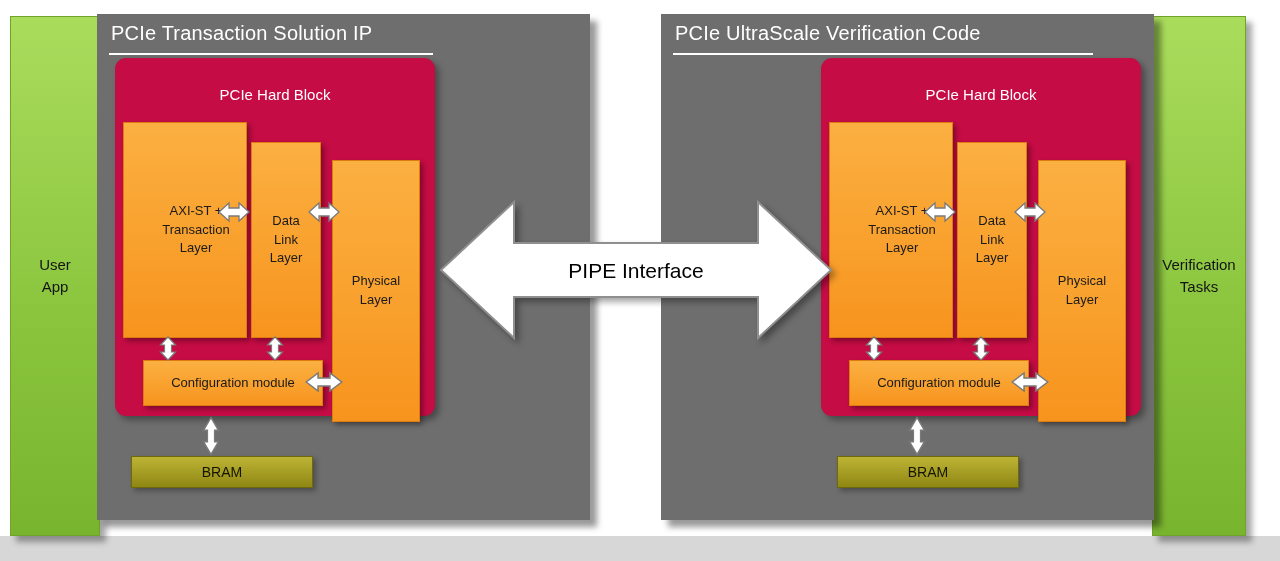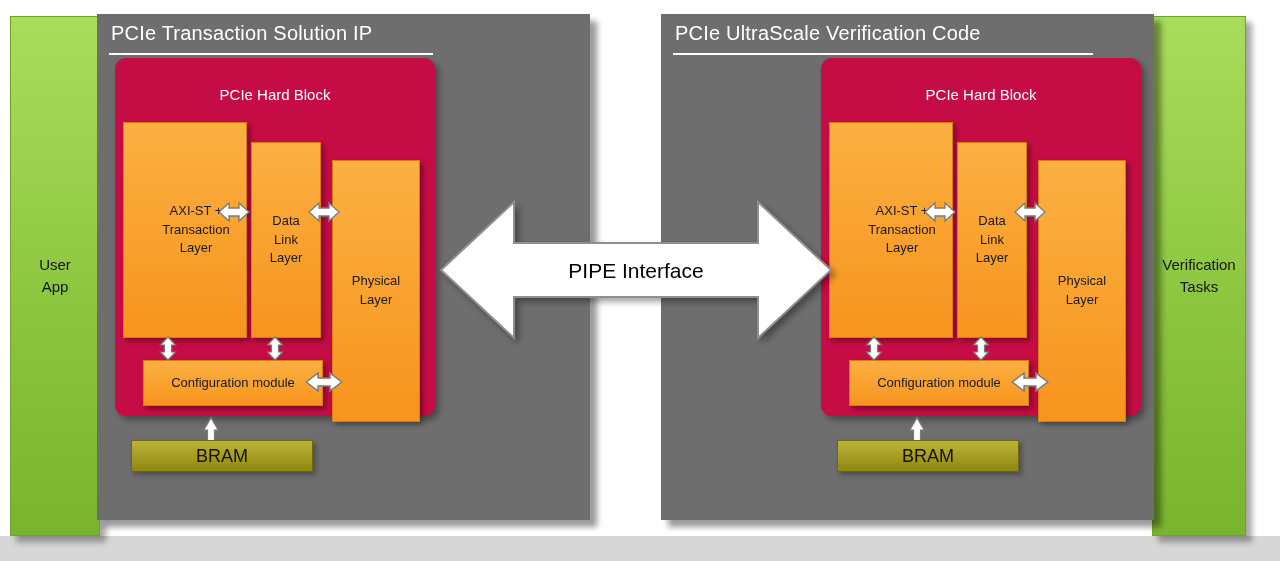--- a/index.html
+++ b/index.html
@@ -82,26 +82,26 @@
   .arrow-dll-phy     { left:193px; top:142px; width:32px; height:24px; }
   .arrow-config-phy  { left:190px; top:312px; width:38px; height:24px; }
   .arrow-axi-config  { left:44px;  top:278px; width:18px; height:25px; }
   .arrow-dll-config  { left:151px; top:278px; width:18px; height:25px; }
   .arrow-config-bram { position:absolute; top:402px; width:18px; height:40px; }
   #panel-left  .arrow-config-bram { left:105px; }
   #panel-right .arrow-config-bram { left:247px; }
 
   
   .bram {
-    position:absolute; top:426px; width:180px; height:30px;
+    position:absolute; top:442px; width:180px; height:30px;
     background:linear-gradient(180deg,#bdb436 0%, #8e8712 100%);
     border:1px solid #6e690b;
     box-shadow:3px 3px 5px rgba(0,0,0,0.3);
     display:flex; align-items:center; justify-content:center;
-    font-size:18px; color:#141400;
+    font-size:14px; color:#141400;
   }
   #panel-left  .bram { left:34px; }
   #panel-right .bram { left:176px; }
 
   
   .pipe-arrow {
     position:absolute; left:438px; top:196px; width:396px; height:148px;
     z-index:5;
   }
   .pipe-arrow svg { display:block; width:100%; height:100%;

